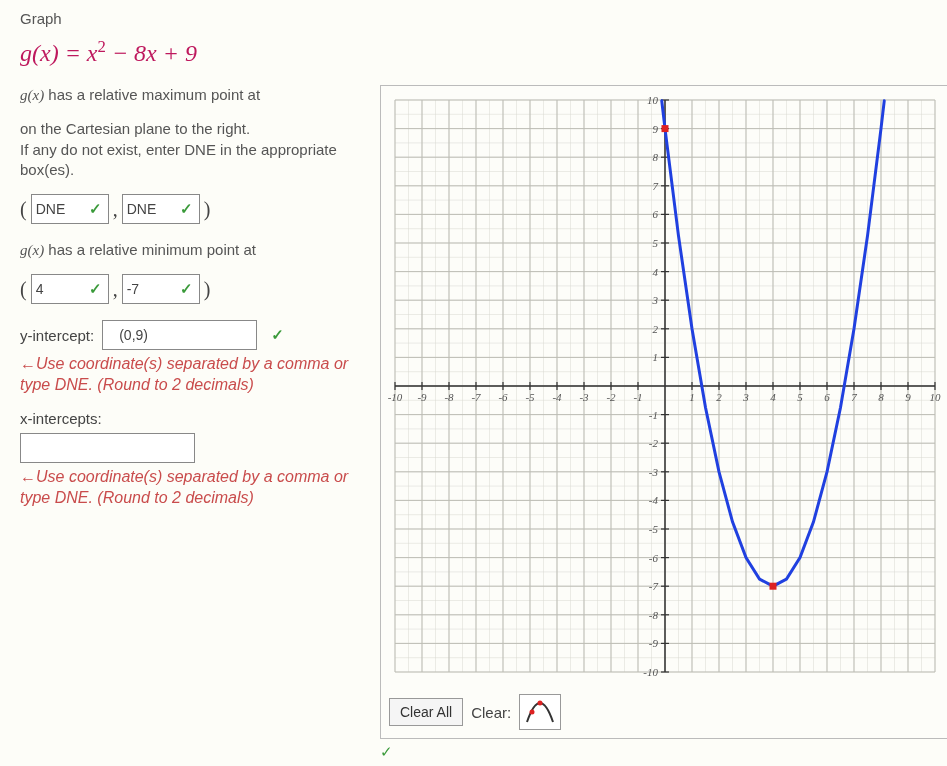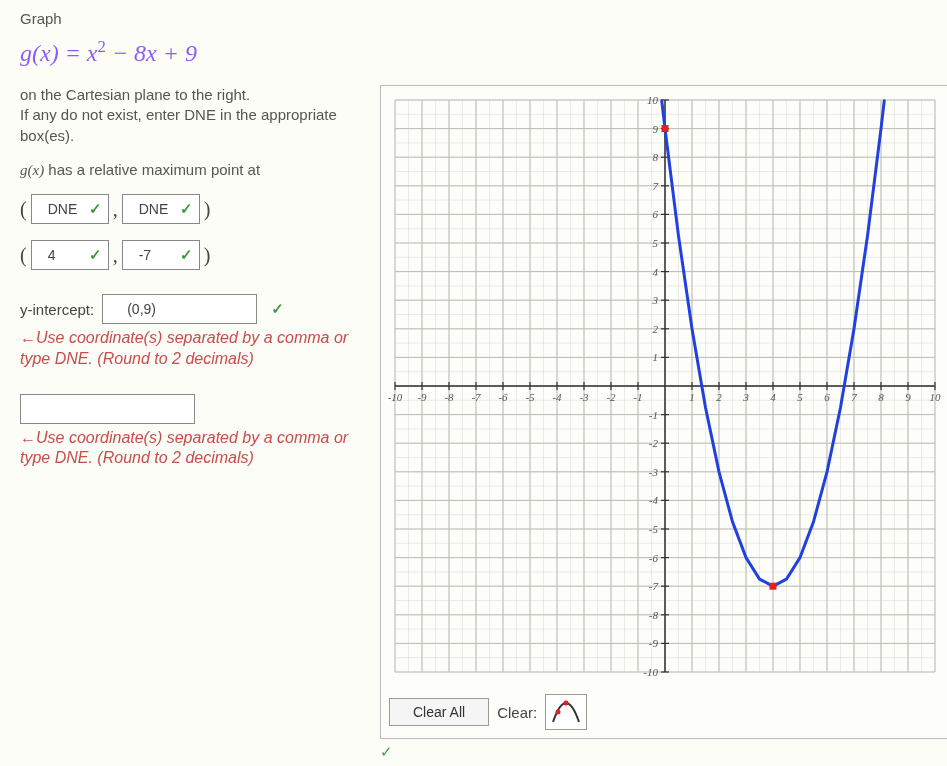--- a/index.html
+++ b/index.html
@@ -21,21 +21,21 @@
   }
   .right-col {
     flex: 1;
   }
   .title {
     color: #555;
   }
   .equation {
     font-family: "Times New Roman", serif;
     font-size: 24px;
-    color: #8b5cf6;
+    color: #be185d;
     margin: 10px 0 18px 0;
     font-style: italic;
   }
   .equation .fn { font-style: italic; }
   .equation sup { font-size: 0.7em; font-style: normal; }
   .instr {
     color: #555;
     margin-bottom: 14px;
     line-height: 1.35;
   }
@@ -47,43 +47,43 @@
     margin: 8px 0 16px 0;
     font-size: 20px;
     font-family: "Times New Roman", serif;
   }
   .input-box {
     display: inline-flex;
     align-items: center;
     border: 1px solid #888;
     background: #fff;
     height: 30px;
-    padding: 0 6px 0 16px;
+    padding: 0 6px 0 4px;
     font-family: Arial, sans-serif;
     font-size: 14px;
     min-width: 78px;
     justify-content: space-between;
   }
   .check {
     color: #3a9a3a;
     font-weight: bold;
     margin-left: 6px;
     font-size: 15px;
   }
   .label-row {
     display: flex;
     align-items: center;
     gap: 8px;
-    margin-top: 24px;
+    margin-top: 6px;
   }
   .text-input {
     border: 1px solid #888;
     background: #fff;
     height: 30px;
-    padding: 0 24px;
+    padding: 0 16px;
     font-family: Arial, sans-serif;
     font-size: 14px;
     min-width: 155px;
     display: inline-flex;
     align-items: center;
   }
   .hint {
     color: #c94c4c;
     font-style: italic;
     font-size: 16px;
@@ -98,21 +98,21 @@
   }
   .toolbar {
     display: flex;
     align-items: center;
     gap: 8px;
     padding: 8px;
   }
   .btn {
     border: 1px solid #999;
     background: #f5f5f5;
-    padding: 5px 23px;
+    padding: 5px 10px;
     font-size: 14px;
     color: #333;
     cursor: pointer;
   }
   .draw-icon {
     display: inline-flex;
     align-items: center;
     justify-content: center;
     border: 1px solid #999;
     width: 42px;
@@ -131,57 +131,61 @@
 
 <div class="title">Graph</div>
 
 <div class="equation">
   <span class="fn">g(x) = x</span><sup>2</sup><span> − 8x + 9</span>
 </div>
 
 <div class="container">
   <div class="left-col">
 
+    <div class="instr">
+      <span class="gx">g(x)</span><span> has a relative maximum point at</span>
+    </div>
+
     <div class="instr" style="white-space:pre-line">on the Cartesian plane to the right.
 If any do not exist, enter DNE in the appropriate box(es).</div>
-
-    <div class="instr">
-      <span class="gx">g(x)</span><span> has a relative maximum point at</span>
-    </div>
     <div class="paren-row">
       (<span class="input-box">
           <span>DNE</span>
           <span class="check">✓</span>
         </span>,
       <span class="input-box">
           <span>DNE</span>
           <span class="check">✓</span>
         </span>)
     </div>
 
+    <div class="instr">
+      <span class="gx">g(x)</span><span>  has a relative minimum point at</span>
+    </div>
     <div class="paren-row">
       (<span class="input-box">
           <span>4</span>
           <span class="check">✓</span>
         </span>,
       <span class="input-box">
           <span>-7</span>
           <span class="check">✓</span>
         </span>)
     </div>
 
     <div class="label-row">
       <span>y-intercept:</span>
       <span class="text-input">
           <span>(0,9)</span>
         </span>
       <span class="check">✓</span>
     </div>
     <div class="hint">←Use coordinate(s) separated by a comma or type DNE. (Round to 2 decimals)</div>
 
+    <div>x-intercepts:</div>
     <div class="label-row">
       <span class="text-input" style="min-width:175px">
           <span></span>
         </span>
     </div>
     <div class="hint">←Use coordinate(s) separated by a comma or type DNE. (Round to 2 decimals)</div>
 
   </div>
 
   <div class="right-col">

